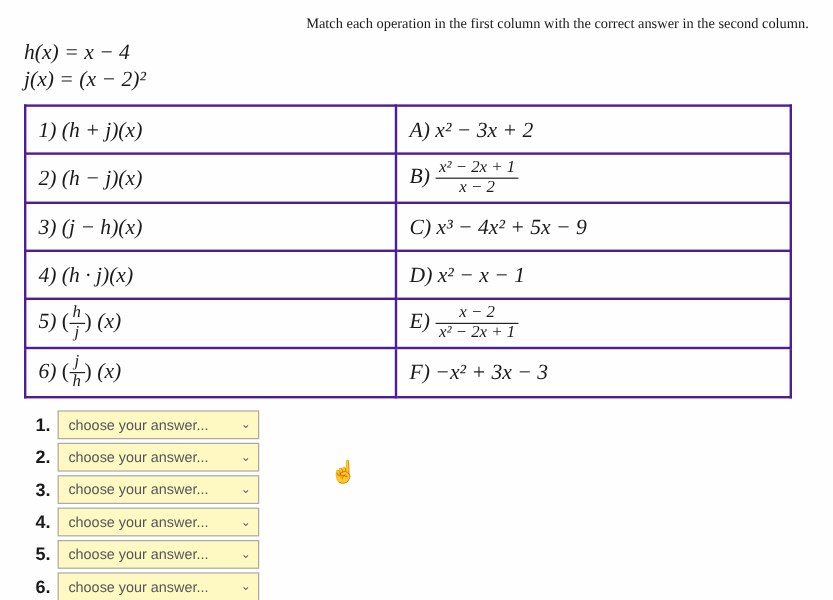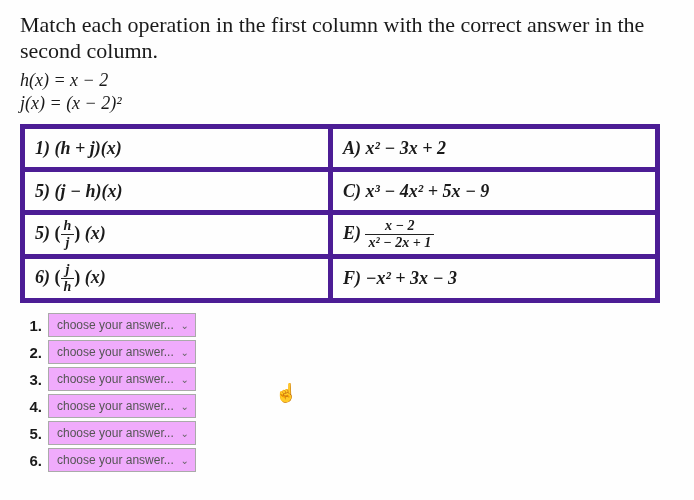--- a/index.html
+++ b/index.html
@@ -6,47 +6,47 @@
     margin: 0;
     padding: 12px 20px;
     font-family: Georgia, 'Times New Roman', serif;
     font-size: 16px;
     color: #1a1a1a;
     background: #fefefe;
     width: 694px;
     box-sizing: border-box;
   }
   .instruction {
-    font-size: 22px;
+    font-size: 12px;
     margin-bottom: 6px;
+    text-align: right;
   }
   .func-def {
     font-family: 'Times New Roman', serif;
     font-style: italic;
     font-size: 18px;
     margin: 2px 0;
   }
   .math {
     font-family: 'Times New Roman', serif;
     font-style: italic;
   }
   .rm { font-style: normal; }
   table.match {
     border-collapse: collapse;
     margin-top: 10px;
     width: 640px;
   }
   table.match td {
-    border: 5px solid #4c1d95;
+    border: 2px solid #4c1d95;
     padding: 4px 10px;
     font-family: 'Times New Roman', serif;
     font-size: 18px;
     vertical-align: middle;
     height: 30px;
-    font-weight: bold;
   }
   table.match td:first-child { width: 300px; }
   table.match td:last-child { width: 320px; }
   .frac {
     display: inline-block;
     vertical-align: middle;
     text-align: center;
     font-size: 14px;
     line-height: 1;
   }
@@ -63,25 +63,25 @@
   .answer-num {
     width: 22px;
     text-align: right;
     font-weight: bold;
     font-size: 15px;
     font-family: Arial, sans-serif;
   }
   .dropdown {
     margin-left: 6px;
     border: 1px solid #aaa;
-    background: #f0abfc;
+    background: #fef9c3;
     font-size: 12px;
     font-family: Arial, sans-serif;
     color: #555;
-    padding: 4px 18px 4px 8px;
+    padding: 4px 38px 4px 8px;
     position: relative;
     min-width: 120px;
     cursor: pointer;
   }
   .chevron {
     position: absolute;
     right: 6px;
     top: 50%;
     transform: translateY(-50%);
     font-size: 10px;
@@ -92,32 +92,42 @@
     left: 275px;
     top: 382px;
     font-size: 18px;
     pointer-events: none;
   }
 </style>
 </head>
 <body>
 
 <div class="instruction">Match each operation in the first column with the correct answer in the second column.</div>
-<div class="func-def">h(x) = x − 2</div>
+<div class="func-def">h(x) = x − 4</div>
 <div class="func-def">j(x) = (x − 2)²</div>
 
 <table class="match">
   <tbody>
       <tr>
     <td><span class="math">1) (h + j)(x)</span></td>
     <td><span class="math">A) x² − 3x + 2</span></td>
   </tr>
   <tr>
-    <td><span class="math">5) (j − h)(x)</span></td>
+    <td><span class="math">2) (h − j)(x)</span></td>
+    <td>
+      <span class="math">B) </span><span class="frac math"><span class="num">x² − 2x + 1</span><span class="den">x − 2</span></span>
+    </td>
+  </tr>
+  <tr>
+    <td><span class="math">3) (j − h)(x)</span></td>
     <td><span class="math">C) x³ − 4x² + 5x − 9</span></td>
+  </tr>
+  <tr>
+    <td><span class="math">4) (h · j)(x)</span></td>
+    <td><span class="math">D) x² − x − 1</span></td>
   </tr>
   <tr>
     <td>
       <span class="math">5) </span><span class="rm">(</span><span class="frac math"><span class="num">h</span><span class="den">j</span></span><span class="rm">)</span><span class="math"> (x)</span>
     </td>
     <td>
       <span class="math">E) </span><span class="frac math"><span class="num">x − 2</span><span class="den">x² − 2x + 1</span></span>
     </td>
   </tr>
   <tr>

